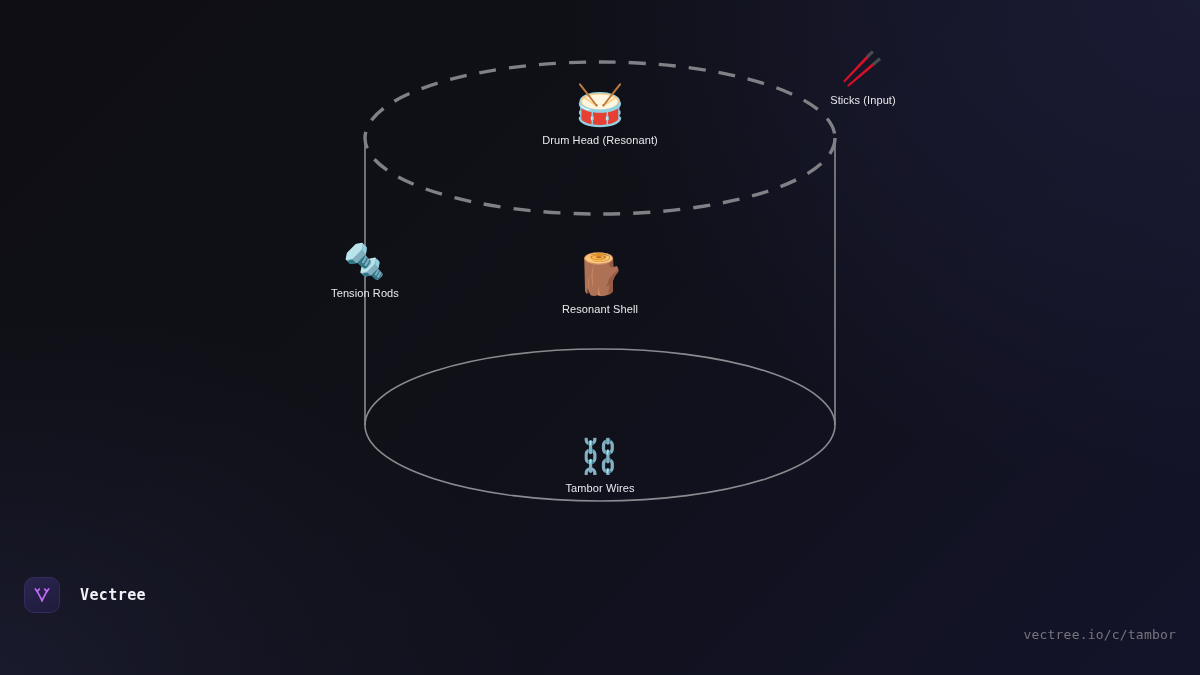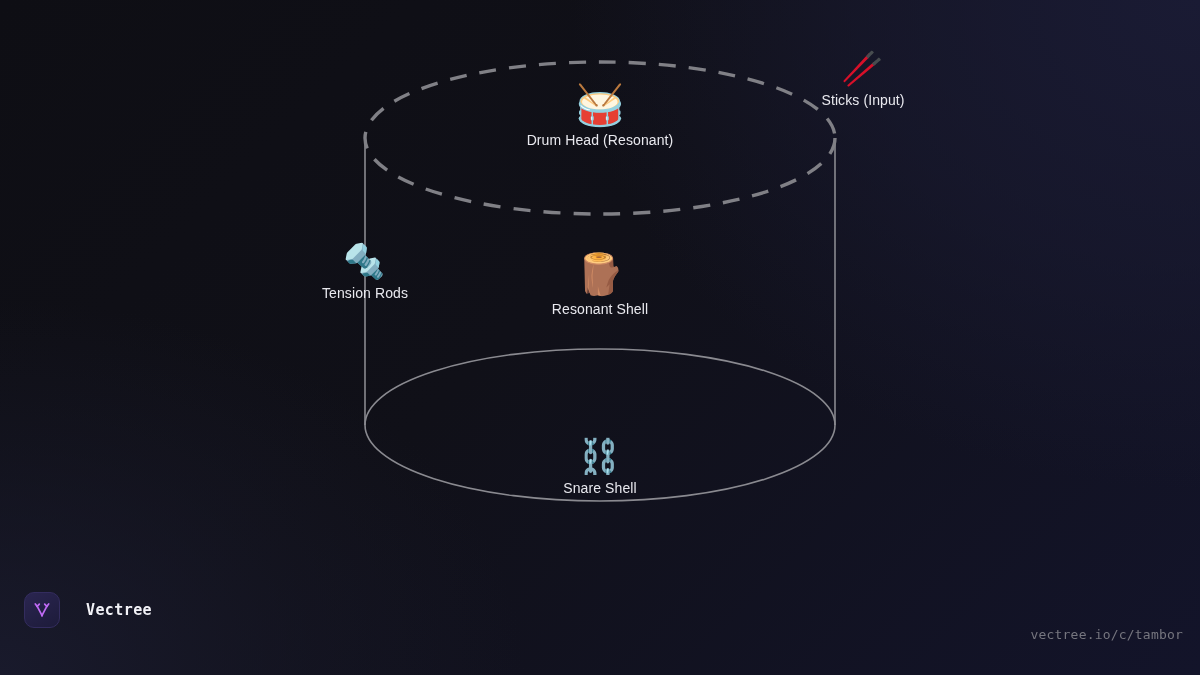--- a/index.html
+++ b/index.html
@@ -46,43 +46,43 @@
   .node-glyph {
     font-family: "DejaVu Sans", sans-serif;
     font-size: 40px;
     line-height: 46px;
     text-align: center;
     user-select: none;
   }
   .node-label {
     margin-top: 4px;
     font-family: "Liberation Sans", sans-serif;
-    font-size: 14px;
+    font-size: 11px;
     line-height: 16px;
     color: #e8e8ee;
     text-align: center;
     letter-spacing: 0.1px;
   }
   .node.small .node-glyph { font-size: 34px; line-height: 40px; }
 
   
   #footer {
     position: absolute;
     left: 0;
     bottom: 0;
     width: 1200px;
     height: 120px;
   }
   #brand-row {
     position: absolute;
     left: 24px;
-    top: 37px;
+    top: 22px;
     display: flex;
     align-items: center;
-    gap: 26px;
+    gap: 20px;
     justify-content: center;
   }
   #brand-mark {
     width: 34px;
     height: 34px;
     border-radius: 10px;
     background: linear-gradient(150deg, #2a2550 0%, #1d1b3a 100%);
     border: 1px solid #332c5e;
     display: flex;
     align-items: center;
@@ -102,21 +102,21 @@
     top: 58px;
     font-family: "DejaVu Sans Mono", monospace;
     font-size: 33px;
     font-weight: bold;
     color: #ffffff;
     letter-spacing: 0.5px;
     line-height: 40px;
   }
   #footer-url {
     position: absolute;
-    right: 17px;
+    right: 24px;
     bottom: 33px;
     font-family: "DejaVu Sans Mono", monospace;
     font-size: 13px;
     color: #76767f;
     letter-spacing: 0.2px;
   }
 </style>
 </head>
 <body>
 
@@ -148,21 +148,21 @@
     <div class="node-label">Tension Rods</div>
   </div>
 
   <div class="node" style="left:600px; top:284px;">
     <div class="node-glyph">🪵</div>
     <div class="node-label">Resonant Shell</div>
   </div>
 
   <div class="node small" style="left:600px; top:466px;">
     <div class="node-glyph">⛓️</div>
-    <div class="node-label">Snare Shell</div>
+    <div class="node-label">Tambor Wires</div>
   </div>
 
   <div id="footer">
 
     <div id="brand-row">
       <div id="brand-mark">
         <svg width="22" height="22" viewBox="0 0 22 22" xmlns="http://www.w3.org/2000/svg">
           <g stroke="#c06bf5" stroke-width="1.7" stroke-linecap="round" fill="none">
             <path d="M6.2 7.4 L11 16.4 L15.8 7.4"></path>
             <path d="M6.2 7.4 L4.3 5.0"></path>

